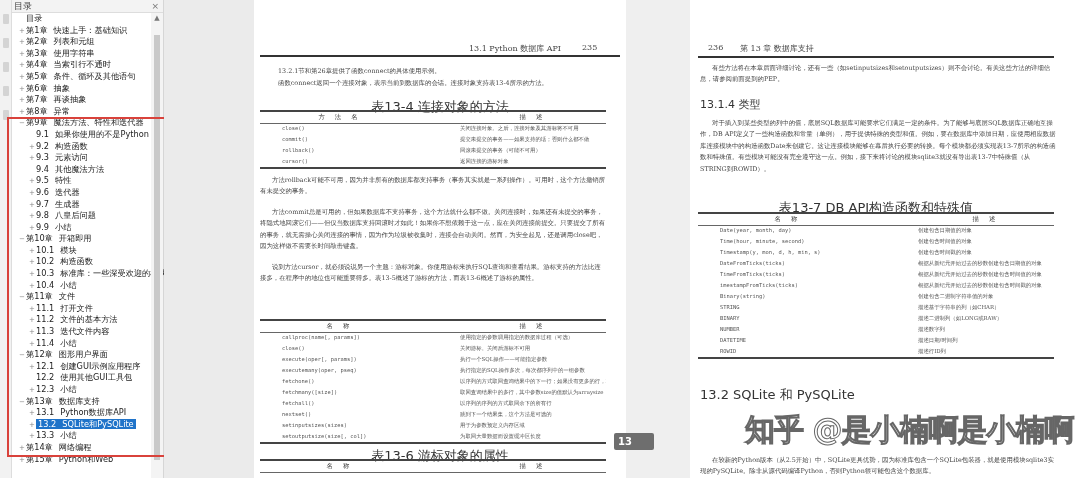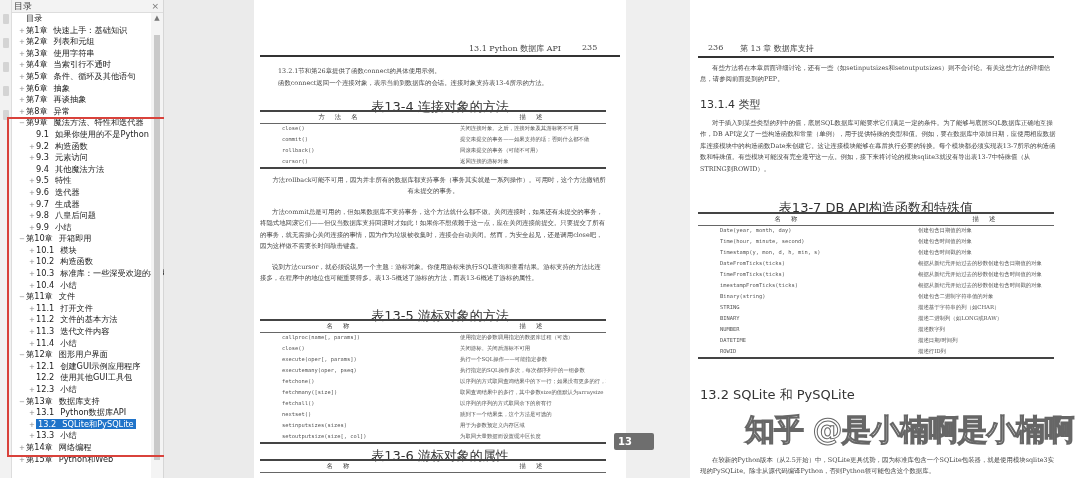--- a/index.html
+++ b/index.html
@@ -148,25 +148,24 @@
           <div class="c1" style="flex: 0 0 160px; padding-left: 22px; white-space: nowrap; overflow: hidden;">rollback()</div>
           <div class="c2" style="flex: 1 1 0%; padding-left: 0px; white-space: nowrap; overflow: hidden;">回滚未提交的事务（可能不可用）</div>
         </div>
         <div class="row">
           <div class="c1" style="flex: 0 0 160px; padding-left: 22px; white-space: nowrap; overflow: hidden;">cursor()</div>
           <div class="c2" style="flex: 1 1 0%; padding-left: 0px; white-space: nowrap; overflow: hidden;">返回连接的游标对象</div>
         </div>
         <div class="thick"></div>
       </div>
 
-    <div class="para" style="left:6px; top:175px; width:346px;text-align:center;">方法rollback可能不可用，因为并非所有的数据库都支持事务（事务其实就是一系列操作）。可用时，这个方法撤销所有未提交的事务。</div>
+    <div class="para" style="left:6px; top:175px; width:346px;">方法rollback可能不可用，因为并非所有的数据库都支持事务（事务其实就是一系列操作）。可用时，这个方法撤销所有未提交的事务。</div>
     <div class="para" style="left:6px; top:199px; width:346px;margin-top:8px;">方法commit总是可用的，但如果数据库不支持事务，这个方法就什么都不做。关闭连接时，如果还有未提交的事务，将隐式地回滚它们——但仅当数据库支持回滚时才如此！如果你不想依赖于这一点，应在关闭连接前提交。只要提交了所有的事务，就无需操心关闭连接的事情，因为作为垃圾被收集时，连接会自动关闭。然而，为安全起见，还是调用close吧，因为这样做不需要长时间敲击键盘。</div>
     <div class="para" style="left:6px; top:262px; width:346px;">说到方法cursor，就必须说说另一个主题：游标对象。你使用游标来执行SQL查询和查看结果。游标支持的方法比连接多，在程序中的地位也可能重要得多。表13-5概述了游标的方法，而表13-6概述了游标的属性。</div>
 
-    <div class="tcap" style="left:0; top:307px; width:372px;">表13-5   游标对象的方法</div>
     <div class="tbl" id="t135" style="left:6px; top:319px; width:346px;">
         <div class="thick"></div>
         <div class="row hdr">
           <div style="width: 160px; text-align: center; flex: 0 0 160px;">名 称</div>
           <div style="width: auto; text-align: center; flex: 1 1 0%;">描 述</div>
         </div>
         <div class="thin"></div>
         <div class="row">
           <div class="c1" style="flex: 0 0 160px; padding-left: 22px; white-space: nowrap; overflow: hidden;">callproc(name[, params])</div>
           <div class="c2" style="flex: 1 1 0%; padding-left: 0px; white-space: nowrap; overflow: hidden;">使用指定的参数调用指定的数据库过程（可选）</div>

